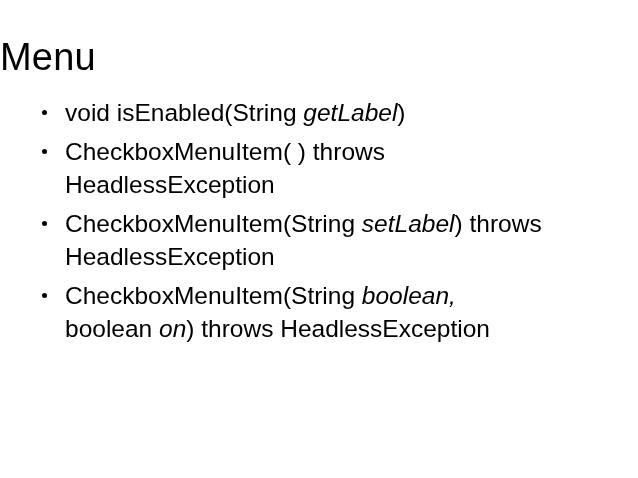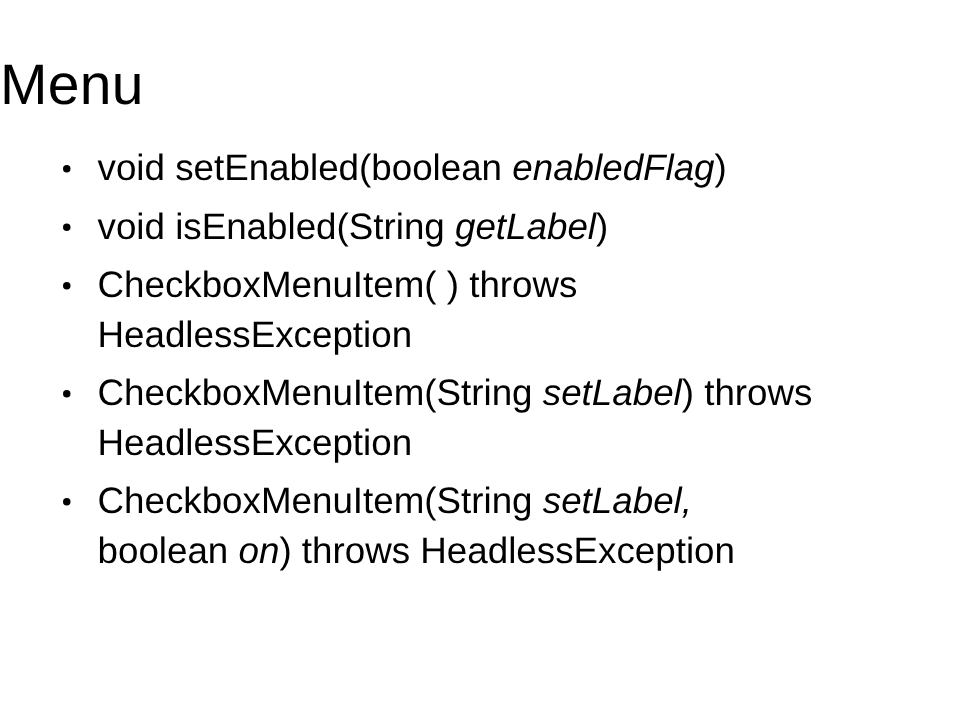--- a/index.html
+++ b/index.html
@@ -77,36 +77,32 @@
 </head>
 <body>
 
 <div class="slide">
 
   <div class="slide-title">Menu</div>
 
   <ul class="body-list">
       <li class="bullet-row">
         <span class="bullet-dot"></span>
-        <span class="bullet-text"><span>void setEnabled(boolean </span><em>enabledFlag</em><span>)</span></span>
-      </li>
-      <li class="bullet-row">
-        <span class="bullet-dot"></span>
         <span class="bullet-text"><span>void isEnabled(String </span><em>getLabel</em><span>)</span></span>
       </li>
       <li class="bullet-row">
         <span class="bullet-dot"></span>
         <span class="bullet-text"><span>CheckboxMenuItem( ) throws
 HeadlessException</span></span>
       </li>
       <li class="bullet-row">
         <span class="bullet-dot"></span>
         <span class="bullet-text"><span>CheckboxMenuItem(String </span><em>setLabel</em><span>) throws
 HeadlessException</span></span>
       </li>
       <li class="bullet-row">
         <span class="bullet-dot"></span>
-        <span class="bullet-text"><span>CheckboxMenuItem(String </span><em>setLabel,</em><span>
+        <span class="bullet-text"><span>CheckboxMenuItem(String </span><em>boolean,</em><span>
 boolean </span><em>on</em><span>) throws HeadlessException</span></span>
       </li>
     </ul>
 
 </div>
 
 </body></html>

